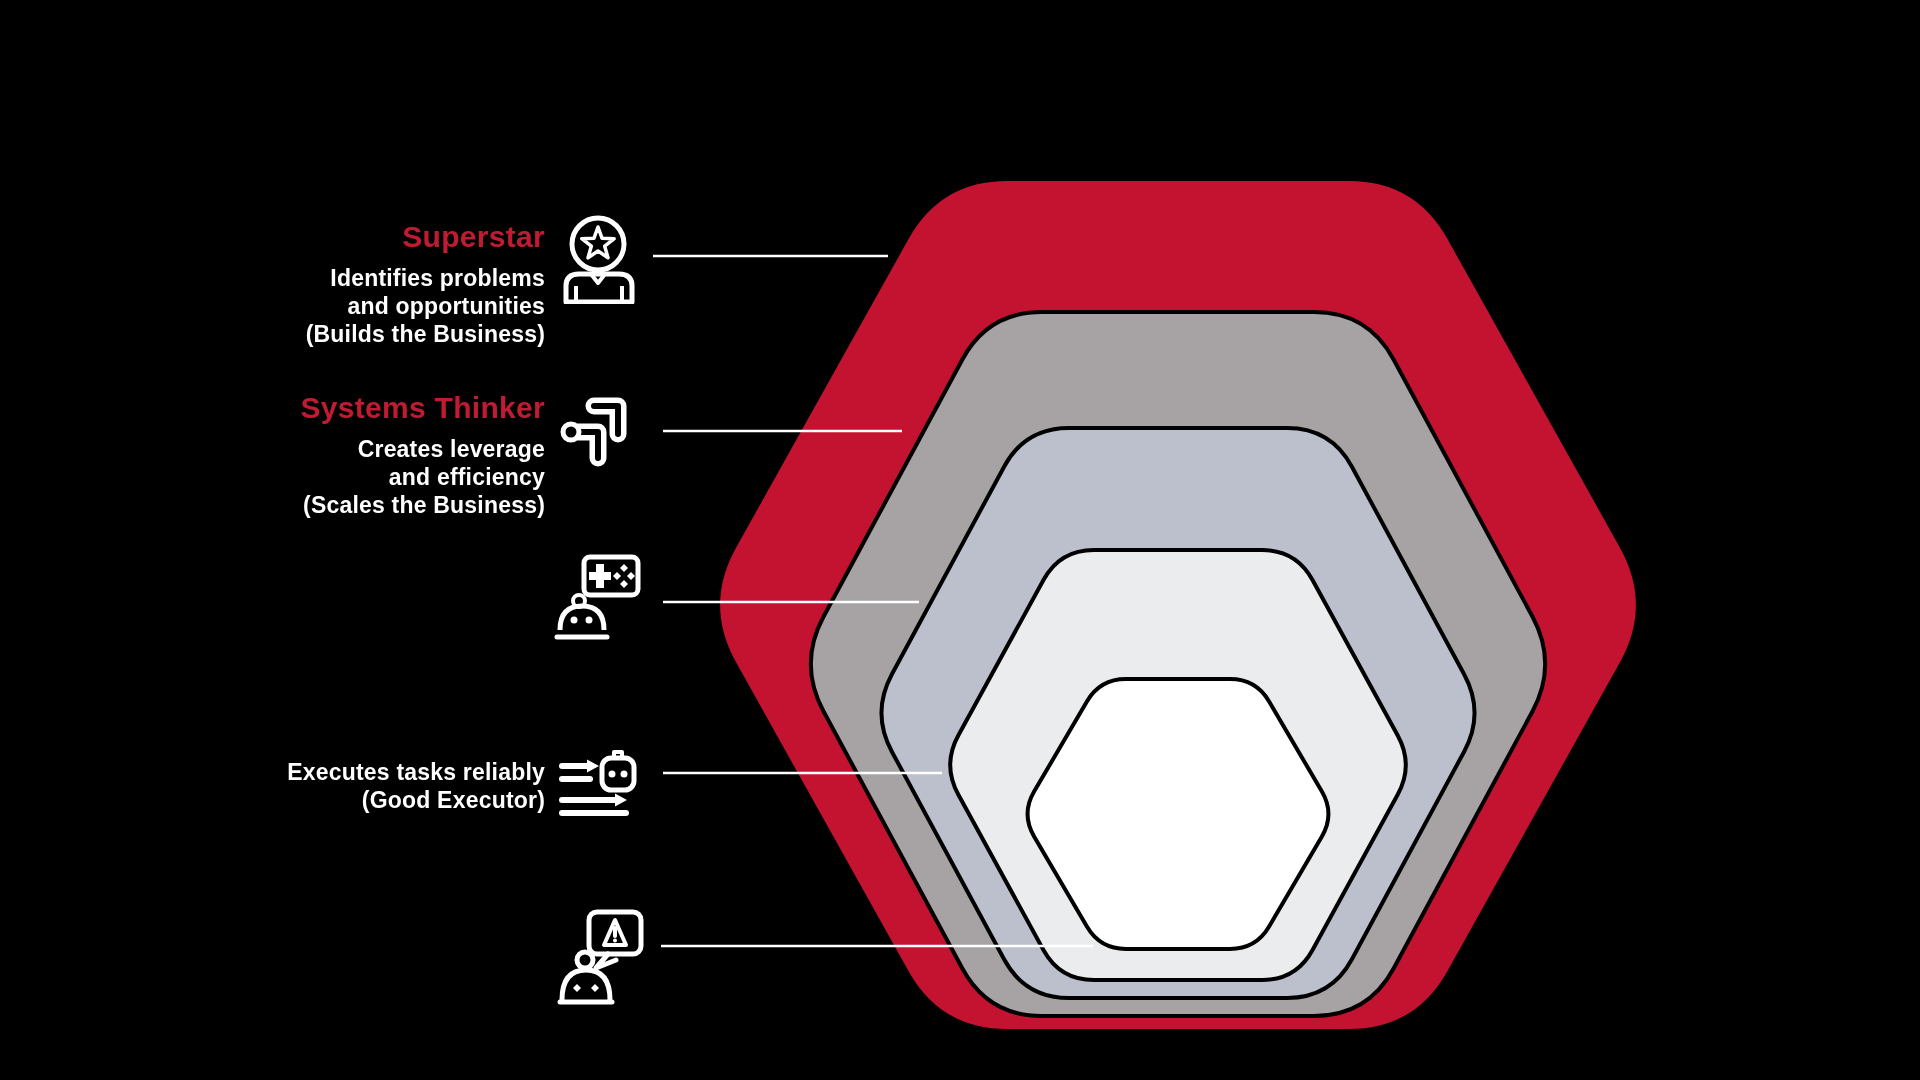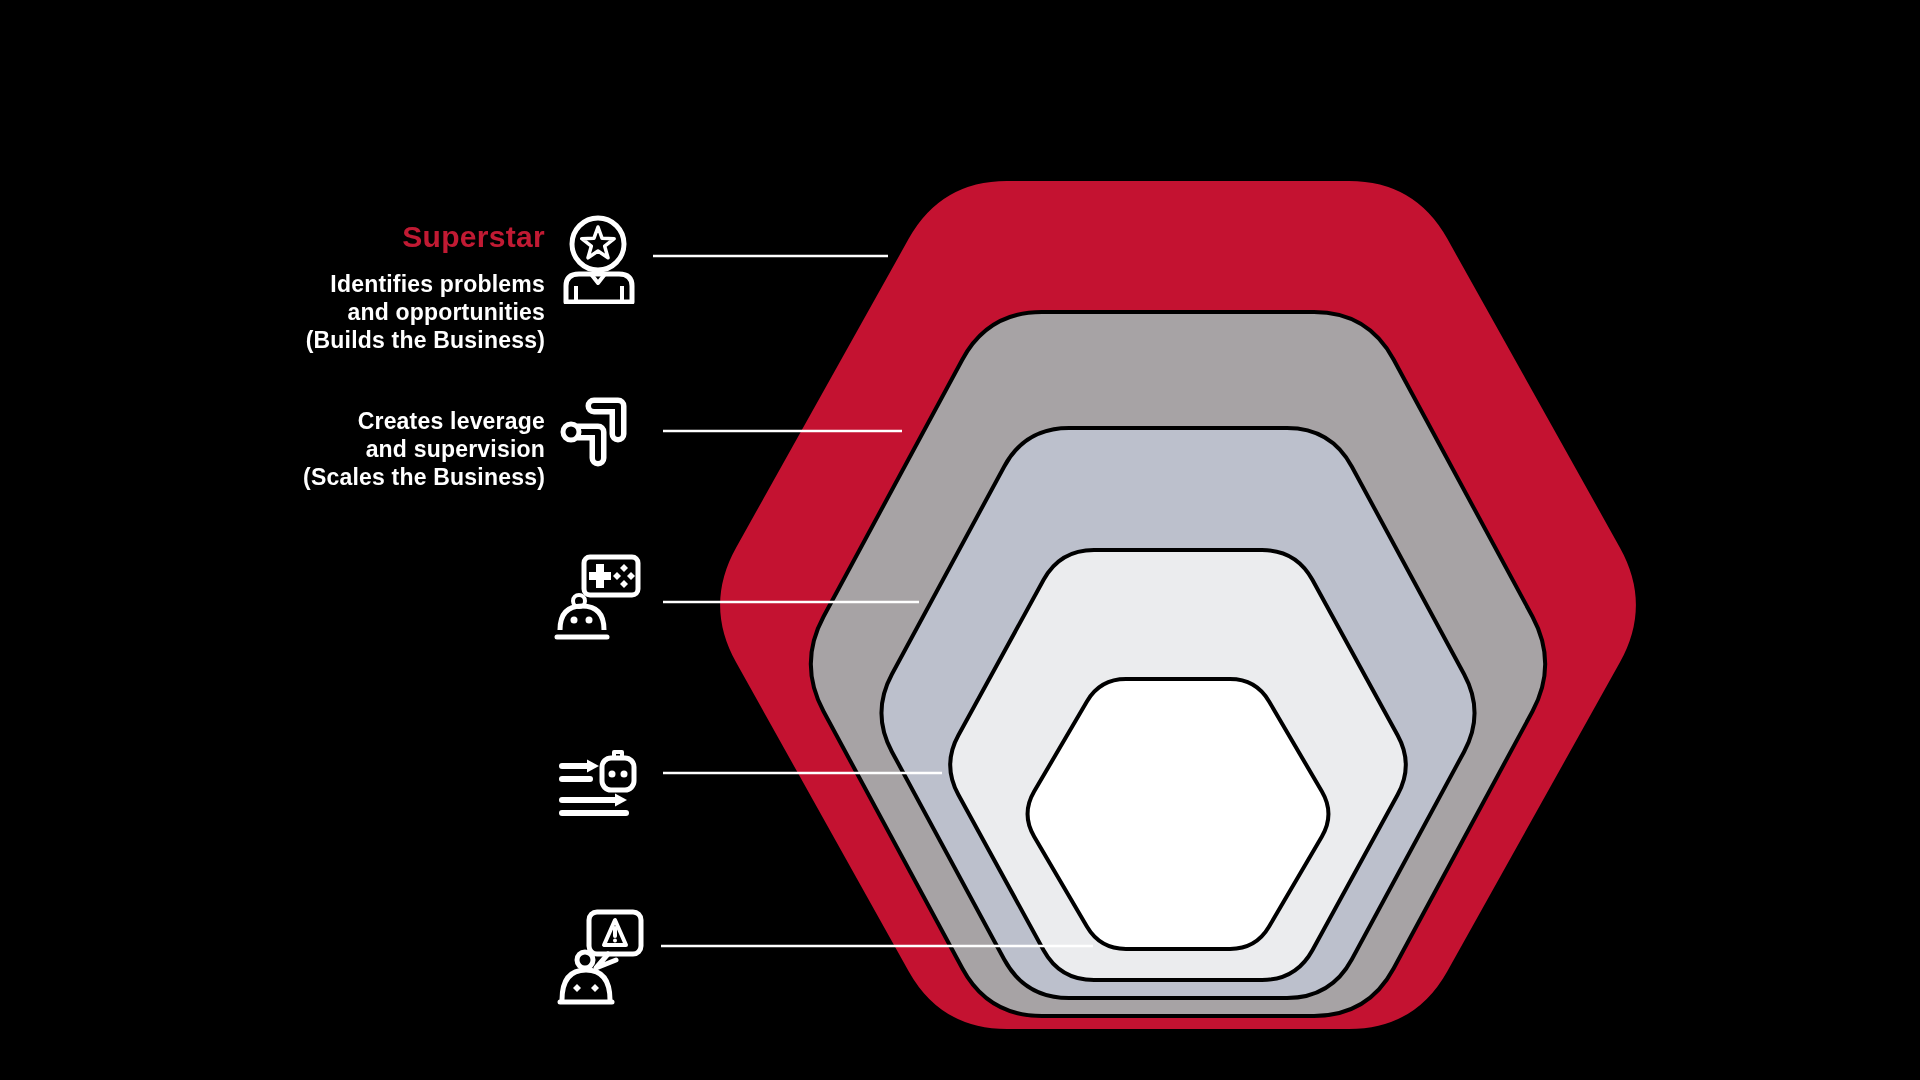--- a/index.html
+++ b/index.html
@@ -8,21 +8,21 @@
     font-family:"Liberation Sans",sans-serif;
   }
   .stage{position:absolute;inset:0;width:1525px;height:1080px;}
   #hex-svg{position:absolute;left:0;top:0;}
   .entry{position:absolute;left:95px;width:450px;text-align:right;}
   .entry-title{
     font-size:30px;font-weight:bold;letter-spacing:.3px;
     color:var(--title-red,#C11A33);line-height:34px;
   }
   .entry-desc{
-    margin-top:16px;font-size:23px;line-height:28px;font-weight:bold;
+    margin-top:10px;font-size:23px;line-height:28px;font-weight:bold;
     color:var(--text-white,#fff);white-space:pre-line;letter-spacing:.2px;
   }
   .entry-icon{position:absolute;}
 </style>
 </head>
 <body style="background: rgb(0, 0, 0);">
 
 <div class="stage">
 
   <svg id="hex-svg" width="1920" height="1080" viewBox="0 0 1920 1080">
@@ -46,22 +46,23 @@
   </div>
   <svg class="entry-icon" style="left:558px;top:210px" width="86" height="94" viewBox="0 0 86 94">
     <circle cx="40" cy="34" r="26" fill="none" stroke="#fff" stroke-width="5"></circle>
     <polygon points="40,17 44.1,28.3 56.2,28.7 46.7,36.2 50,47.8 40,41 30,47.8 33.3,36.2 23.8,28.7 35.9,28.3" fill="none" stroke="#fff" stroke-width="3.5" stroke-linejoin="round"></polygon>
     <path d="M8,92 V76 Q8,64 21,64 H61 Q74,64 74,76 V92 Z" fill="none" stroke="#fff" stroke-width="5" stroke-linejoin="round"></path>
     <path d="M33,64 L40,73 L47,64" fill="none" stroke="#fff" stroke-width="4" stroke-linejoin="round"></path>
     <path d="M18,76 V92 M64,76 V92" stroke="#fff" stroke-width="4"></path>
   </svg>
 
   <div class="entry" style="top:391px">
+    <div class="entry-title">Systems Thinker</div>
     <div class="entry-desc">Creates leverage
-and supervision
+and efficiency
 (Scales the Business)</div>
   </div>
   <svg class="entry-icon" style="left:556px;top:394px" width="84" height="80" viewBox="0 0 84 80">
     <path d="M38,12 H62 V40" fill="none" stroke="#fff" stroke-width="17" stroke-linejoin="round" stroke-linecap="round"></path>
     <path d="M38,12 H62 V40" fill="none" stroke="#000" stroke-width="6" stroke-linejoin="round" stroke-linecap="round"></path>
     <path d="M22,38 H42 V64" fill="none" stroke="#fff" stroke-width="17" stroke-linejoin="round" stroke-linecap="round"></path>
     <path d="M22,38 H42 V64" fill="none" stroke="#000" stroke-width="6" stroke-linejoin="round" stroke-linecap="round"></path>
     <circle cx="15" cy="38" r="8" fill="#000" stroke="#fff" stroke-width="5"></circle>
   </svg>
 
@@ -70,20 +71,22 @@
     <path d="M43,14 H51 V22 H58 V30 H51 V38 H43 V30 H36 V22 H43 Z" fill="#fff"></path>
     <path d="M71,14 l4,4 -4,4 -4,-4 Z M64,22 l4,4 -4,4 -4,-4 Z M78,22 l4,4 -4,4 -4,-4 Z M71,30 l4,4 -4,4 -4,-4 Z" fill="#fff"></path>
     <circle cx="26" cy="51" r="6" fill="none" stroke="#fff" stroke-width="4"></circle>
     <path d="M7,80 Q7,56 29,56 Q51,56 51,80" fill="none" stroke="#fff" stroke-width="5"></path>
     <path d="M4,87 H54" stroke="#fff" stroke-width="5" stroke-linecap="round"></path>
     <circle cx="21" cy="70" r="3.5" fill="#fff"></circle>
     <circle cx="36" cy="70" r="3.5" fill="#fff"></circle>
   </svg>
 
   <div class="entry" style="top:748px">
+    <div class="entry-desc">Executes tasks reliably
+(Good Executor)</div>
   </div>
   <svg class="entry-icon" style="left:558px;top:748px" width="80" height="85" viewBox="0 0 80 85">
     <rect x="44" y="10" width="32" height="32" rx="9" fill="none" stroke="#fff" stroke-width="5"></rect>
     <path d="M56,10 V4 H64 V10" fill="none" stroke="#fff" stroke-width="4" stroke-linejoin="round"></path>
     <circle cx="54" cy="26" r="3.5" fill="#fff"></circle>
     <circle cx="66" cy="26" r="3.5" fill="#fff"></circle>
     <path d="M4,18 H30" stroke="#fff" stroke-width="6" stroke-linecap="round"></path>
     <polygon points="29,11.5 41,18 29,24.5" fill="#fff"></polygon>
     <path d="M4,31 H32" stroke="#fff" stroke-width="6" stroke-linecap="round"></path>
     <path d="M4,52 H58" stroke="#fff" stroke-width="6" stroke-linecap="round"></path>

